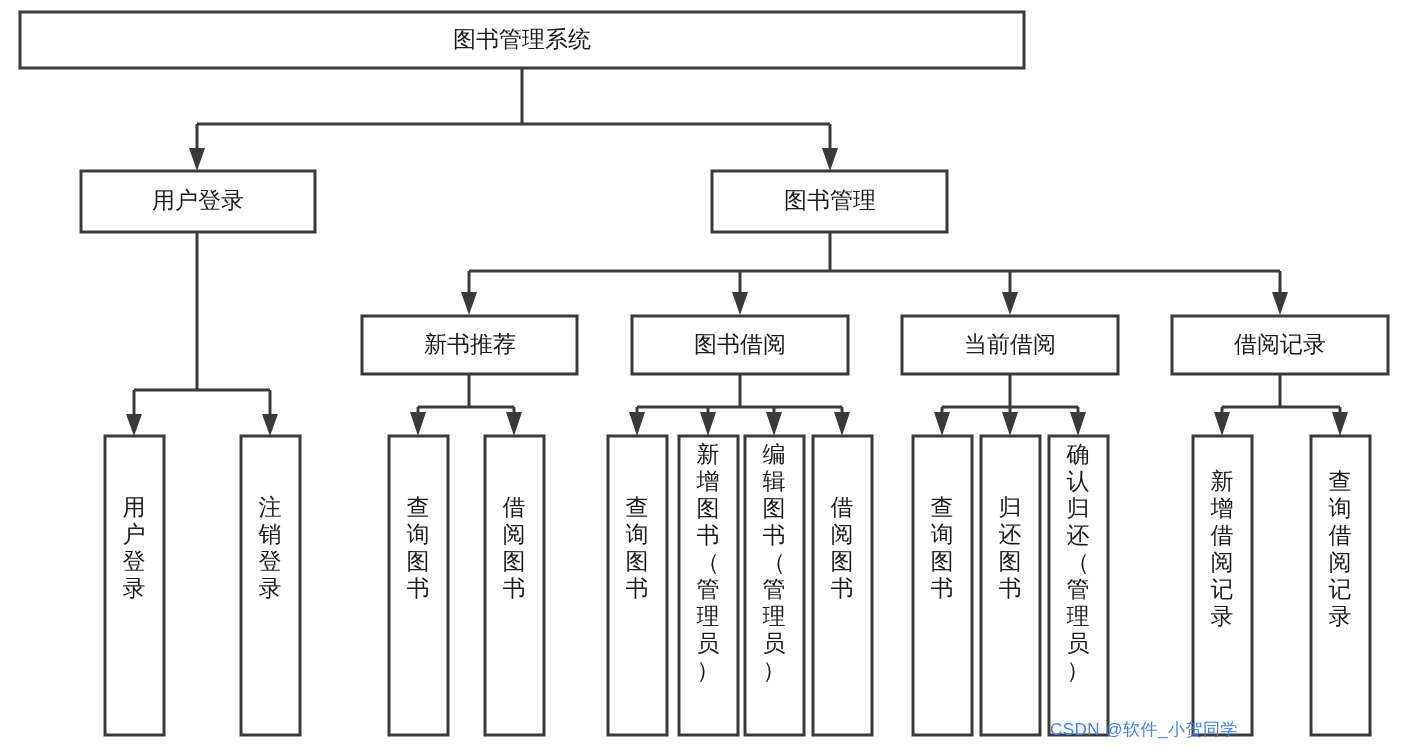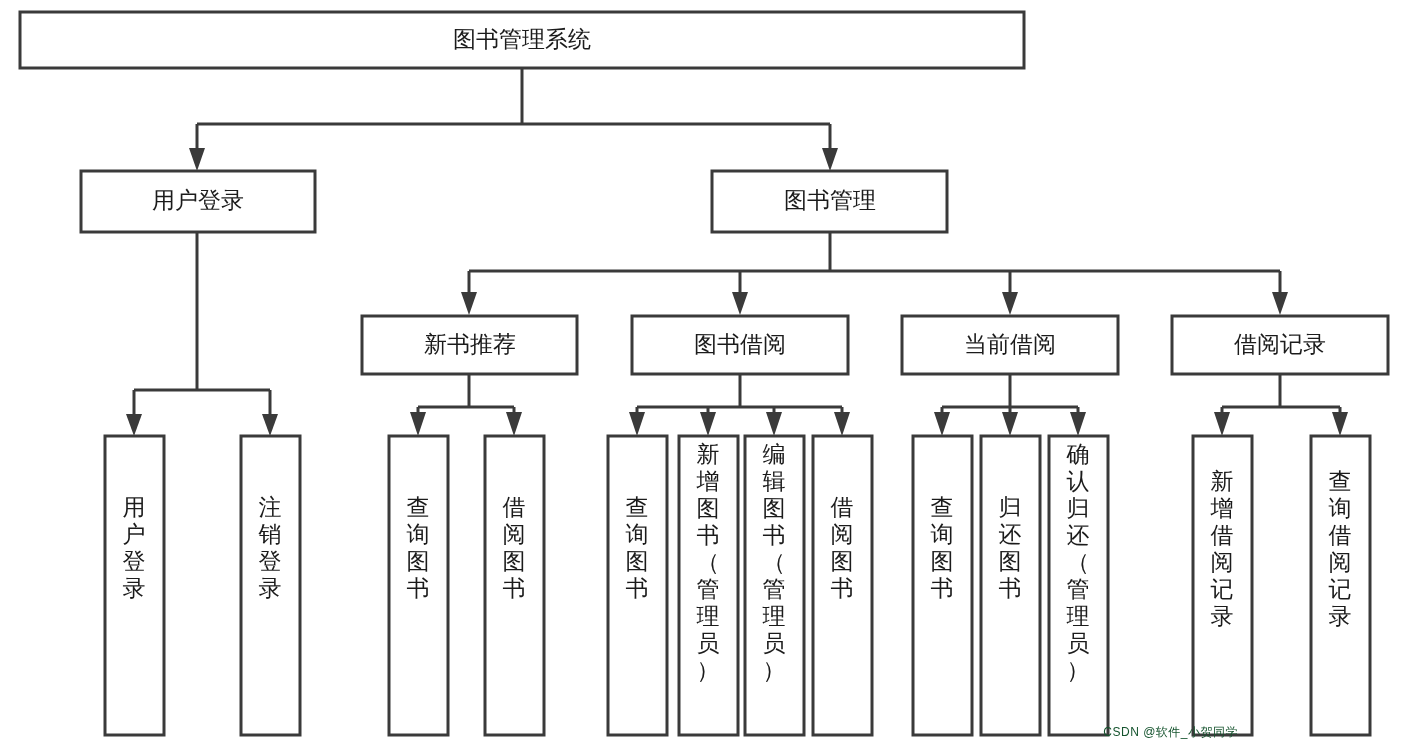--- a/index.html
+++ b/index.html
@@ -51,22 +51,22 @@
     font-family: "Liberation Sans", sans-serif;
     font-size: 23px;
     fill: #1b1b1b;
     text-anchor: middle;
   }
   .watermark {
     position: absolute;
     right: 8px;
     bottom: 6px;
     font-family: "Liberation Sans", sans-serif;
-    font-size: 12px;
-    color: #14532d;
+    font-size: 17px;
+    color: #3b82f6;
     letter-spacing: 0.5px;
     white-space: nowrap;
     user-select: none;
   }
 </style>
 </head>
 <body>
 
 <div id="diagram-root">
 

